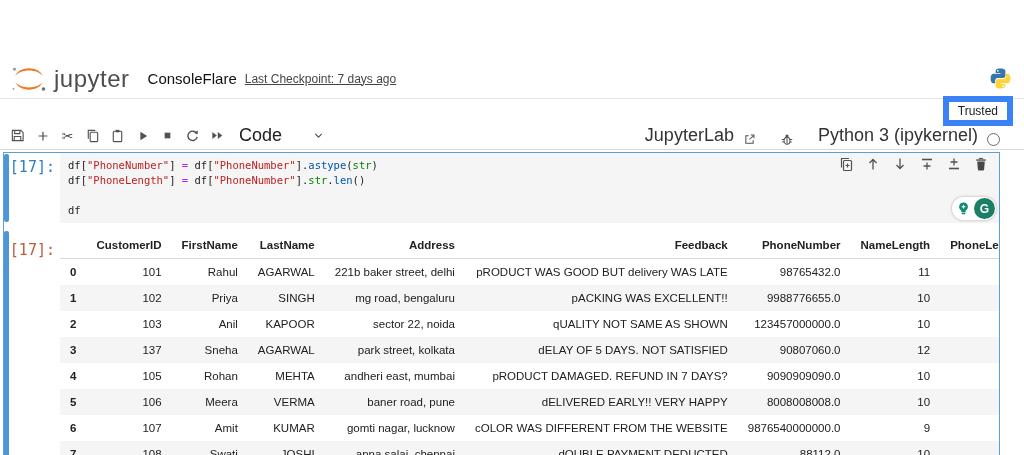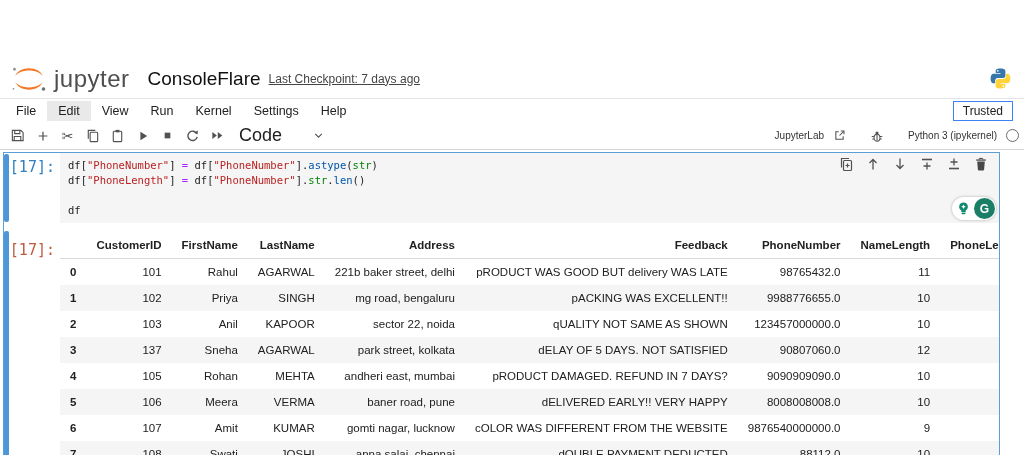--- a/index.html
+++ b/index.html
@@ -5,39 +5,39 @@
   * { margin:0; padding:0; box-sizing:border-box; }
   html,body { width:1024px; height:455px; overflow:hidden; background:#fff;
     font-family:"Liberation Sans", sans-serif; color:#212121; }
 
   .top-gap { height:59px; }
 
   
   .nb-header { height:40px; border-bottom:1px solid #e4e4e4; display:flex; align-items:center; padding:0 12px 0 10px; }
   .brand { display:flex; align-items:flex-end; gap:6px; }
   .wordmark { font-size:24px; color:#4e4e4e; letter-spacing:.5px; line-height:1; padding-bottom:2px; }
-  .nb-title { font-size:19px; color:#111; margin-left:18px; }
+  .nb-title { font-size:15px; color:#111; margin-left:18px; }
   .nb-checkpoint { font-size:12px; color:#454545; margin-left:8px;text-decoration:underline; }
   .spacer { flex:1; }
 
   
   .menubar { height:23px; display:flex; align-items:center; padding-left:5px; }
   .menu-item { font-size:12.5px; padding:3px 11px; cursor:default; }
   .menu-item.active { background:#e9e9e9; }
-  .trusted-btn { font-size:12px; color:#212121; background:#fff; border:1px solid #3b82f6;
+  .trusted-btn { font-size:12px; color:#212121; background:#fff; border:6px solid #3b82f6;
     padding:2px 9px; margin-right:11px; }
 
   
   .toolbar { height:28px; border-bottom:1px solid #d8d8d8; display:flex; align-items:center; padding-left:5px; }
   .tbtn { width:25px; height:23px; display:flex; align-items:center; justify-content:center; color:#525252; }
   .tbtn svg { display:block; }
   .scissors { font-size:14px; color:#525252; }
   .celltype { font-size:18px; margin-left:9px; }
   .chev { margin-left:24px; }
-  .toolbar-right { margin-left:auto; display:flex; align-items:center; gap:9px; padding-right:5px; font-size:10px; color:#333; }
+  .toolbar-right { margin-left:auto; display:flex; align-items:flex-end; gap:9px; padding-right:24px; font-size:18px; color:#333; }
   .kcircle { width:13px; height:13px; border:1.6px solid #6b6b6b; border-radius:50%; display:inline-block; }
   .gap18 { width:6px; }
 
   
   .cell { margin:2px 24px 0 3px; border:1px solid #5c9fd6; height:310px; background:#fff;
     display:flex; flex-direction:column; }
   .row { display:flex; align-items:stretch; }
   .collapser { width:5px; background:#4d97d9; border-radius:2px; margin:1px 0; flex:none; }
   .prompt { width:51px; flex:none; text-align:right; padding:5px 5px 0 0;
     font-family:"DejaVu Sans Mono", monospace; font-size:15px; }
@@ -89,29 +89,20 @@
   <span class="nb-title">ConsoleFlare</span>
   <span class="nb-checkpoint">Last Checkpoint: 7 days ago</span>
   <div class="spacer"></div>
   <svg width="23" height="23" viewBox="0 0 24 24">
     <path fill="#3776ab" d="M11.9 1.5c-5.2 0-4.9 2.3-4.9 2.3v2.4h5v.8H5.1s-3.4-.4-3.4 4.9 2.9 5.1 2.9 5.1h1.8v-2.5s-.1-2.9 2.9-2.9h5c0 0 2.8 0 2.8-2.7V4.3c0 0 .4-2.8-5.2-2.8zM9.2 3.1a.9.9 0 1 1 0 1.8.9.9 0 0 1 0-1.8z"></path>
     <path fill="#ffd43b" d="M12.1 22.5c5.2 0 4.9-2.3 4.9-2.3v-2.4h-5V17h6.9s3.4.4 3.4-4.9-2.9-5.1-2.9-5.1h-1.8v2.5s.1 2.9-2.9 2.9h-5c0 0-2.8 0-2.8 2.7v4.6c0 0-.4 2.8 5.2 2.8zm2.7-1.6a.9.9 0 1 1 0-1.8.9.9 0 0 1 0 1.8z"></path>
   </svg>
 </header>
 
 <nav class="menubar">
-  <div id="menu-items" style="display:flex">
-      <span class="menu-item">File</span>
-      <span class="menu-item active">Edit</span>
-      <span class="menu-item">View</span>
-      <span class="menu-item">Run</span>
-      <span class="menu-item">Kernel</span>
-      <span class="menu-item">Settings</span>
-      <span class="menu-item">Help</span>
-    </div>
   <div class="spacer"></div>
   <button class="trusted-btn">Trusted</button>
 </nav>
 
 <div class="toolbar">
   <span class="tbtn">
     <svg width="15" height="15" viewBox="0 0 16 16" fill="none" stroke="#525252" stroke-width="1.2">
         <path d="M2.5 2.5h9L14 5v8.5H2.5z"></path>
         <path d="M5 2.5V6h5.5V2.5M4.5 13.5V9h7v4.5"></path>
       </svg>

